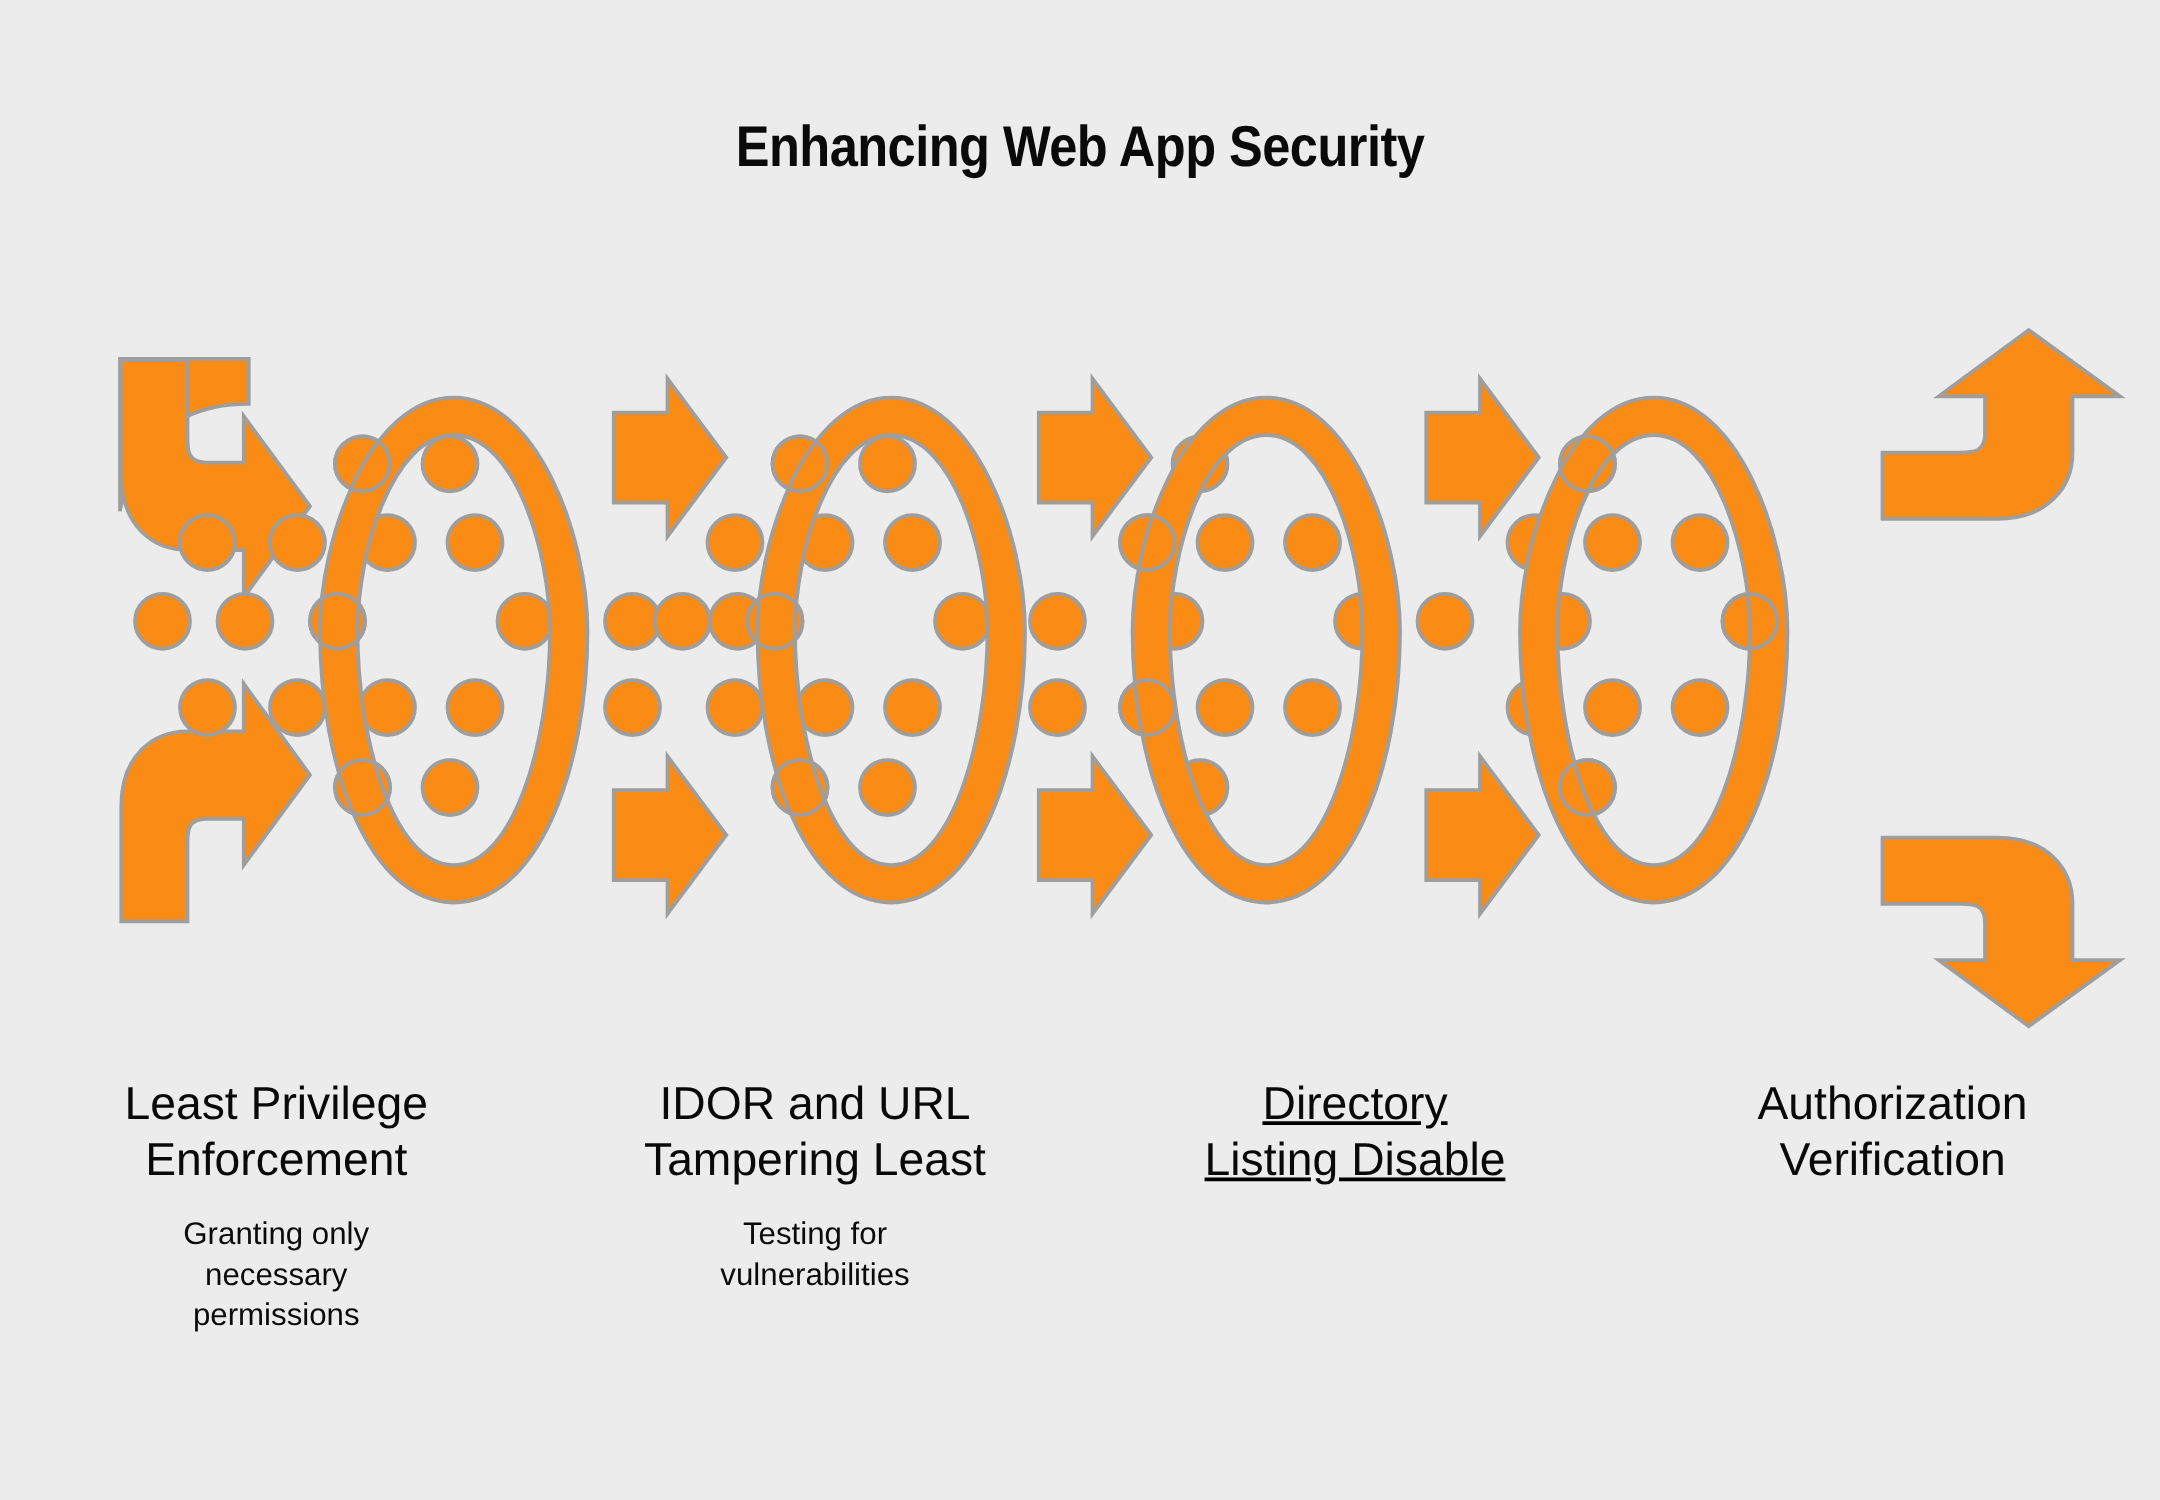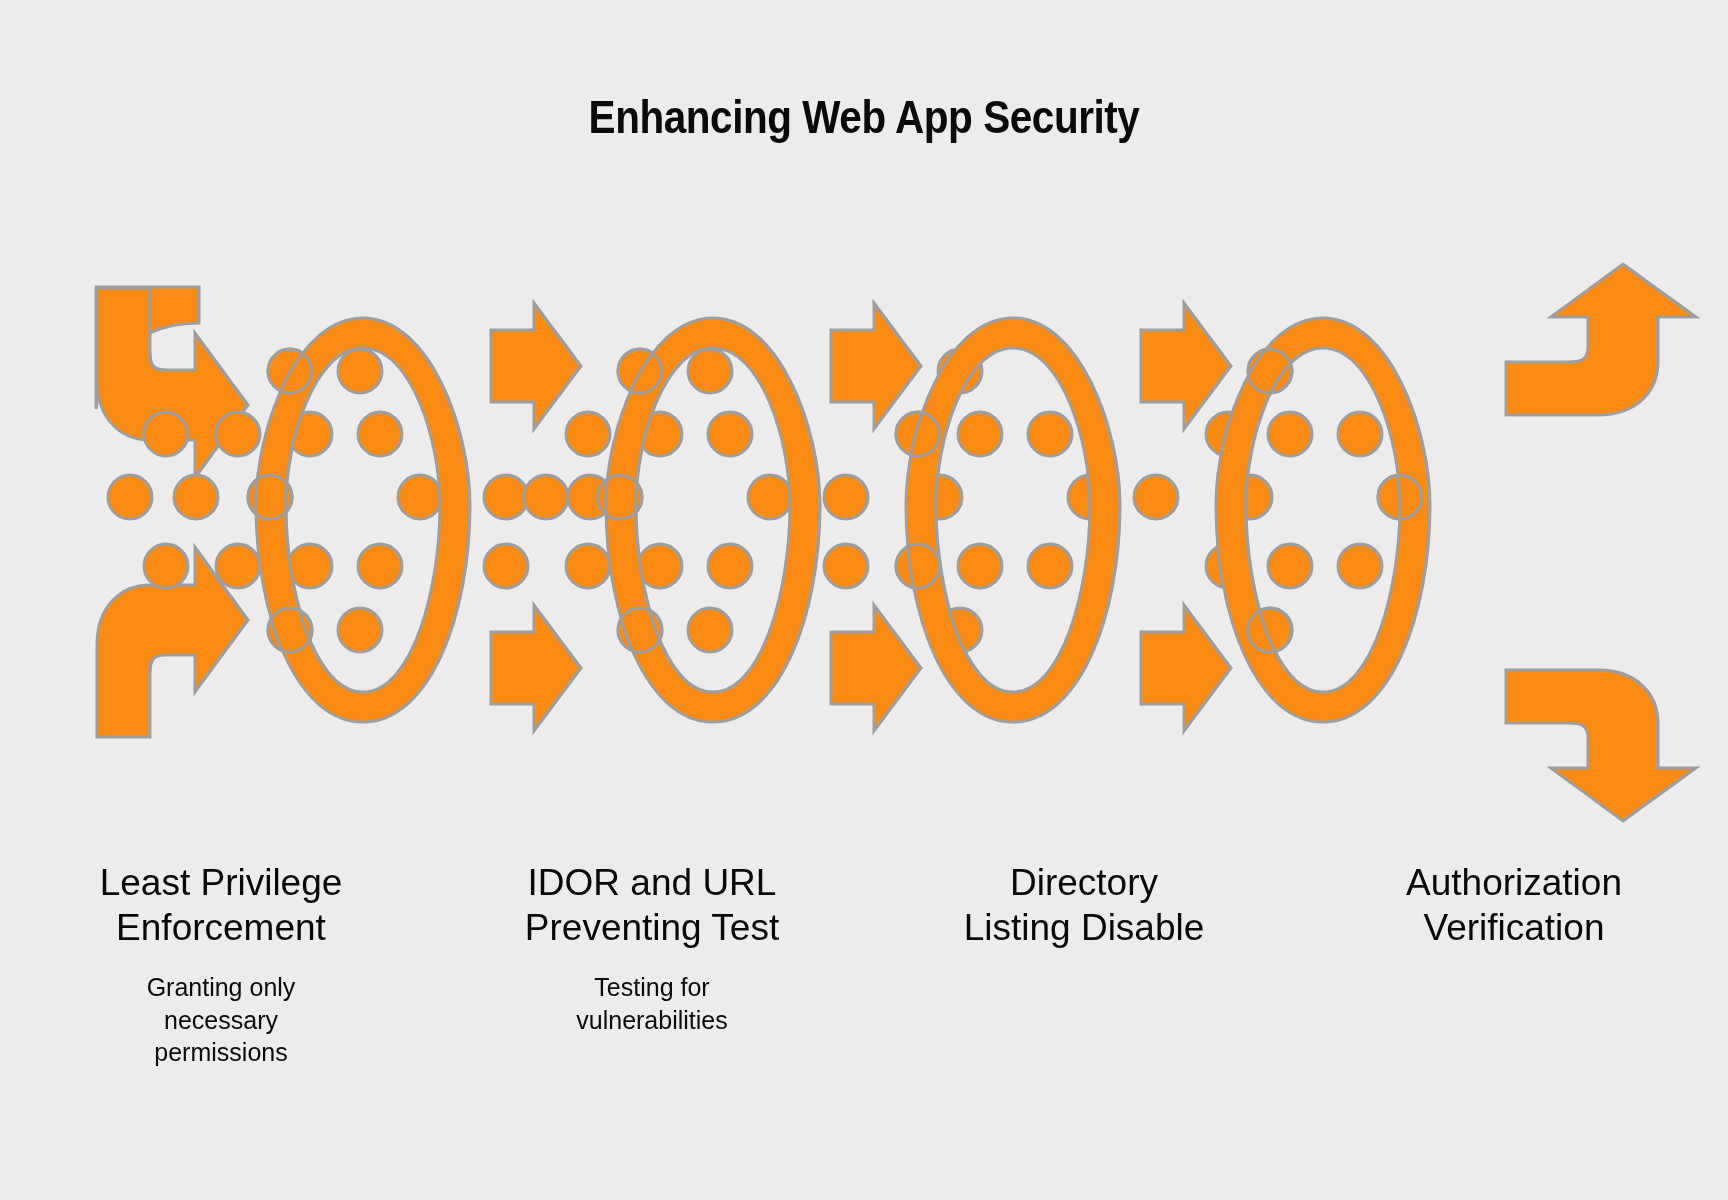--- a/index.html
+++ b/index.html
@@ -51,21 +51,21 @@
     flex-direction: row;
   }
   .col {
     width: 25%;
     box-sizing: border-box;
     text-align: center;
     padding: 0 22px;
   }
   .col-1 { padding-left: 70px; padding-right: 60px; }
   .col-2 { padding-left: 54px; padding-right: 46px; }
-  .col-3 { padding-left: 38px; padding-right: 30px; }
+  .col-3 { padding-left: 38px; padding-right: 30px; text-decoration: underline; }
   .col-4 { padding-left: 26px; }
   .col-head {
     font-size: 37px;
     line-height: 1.22;
     color: #090909;
     font-weight: 400;
     white-space: pre-line;
   }
   .col-sub {
     margin-top: 21px;
@@ -249,21 +249,21 @@
   <div class="labels">
     <div class="col col-1">
       <div class="col-head">Least Privilege
 Enforcement</div>
       <div class="col-sub">Granting only
 necessary
 permissions</div>
     </div>
     <div class="col col-2">
       <div class="col-head">IDOR and URL
-Preventing Test</div>
+Tampering Least</div>
       <div class="col-sub">Testing for
 vulnerabilities</div>
     </div>
     <div class="col col-3">
       <div class="col-head">Directory
 Listing Disable</div>
     </div>
     <div class="col col-4">
       <div class="col-head">Authorization
 Verification</div>

